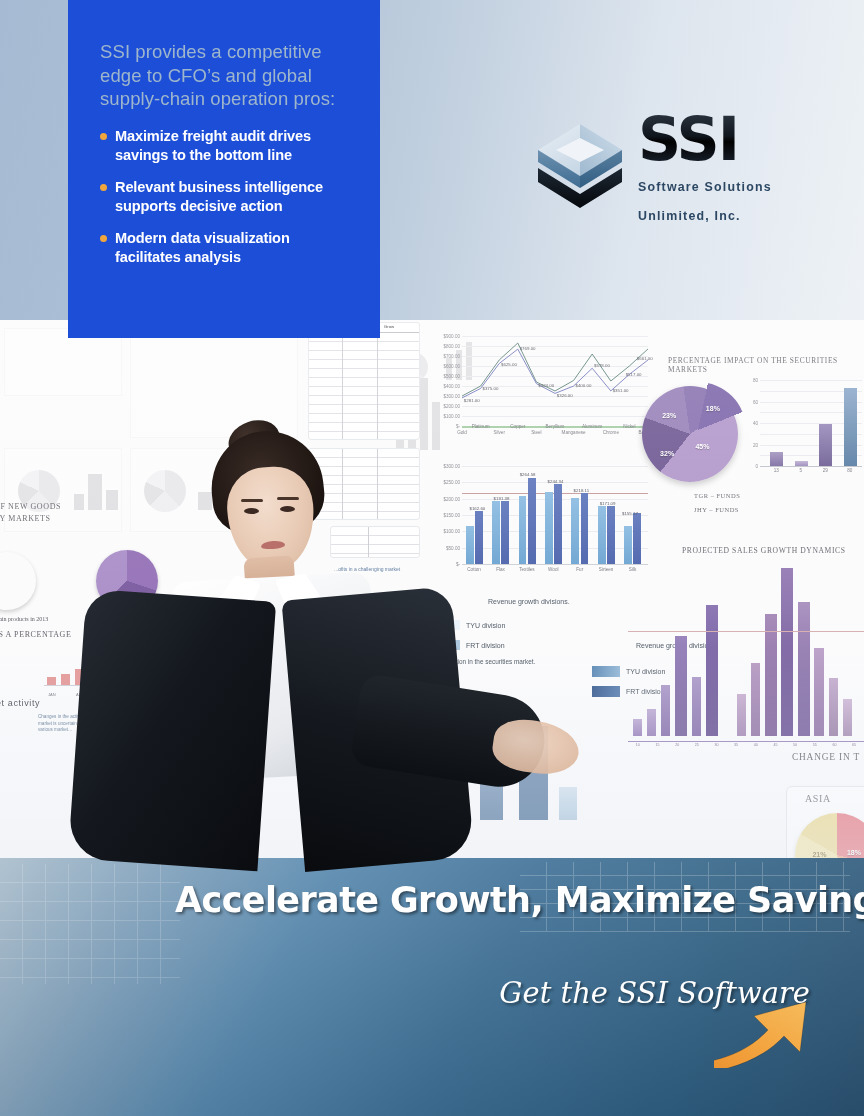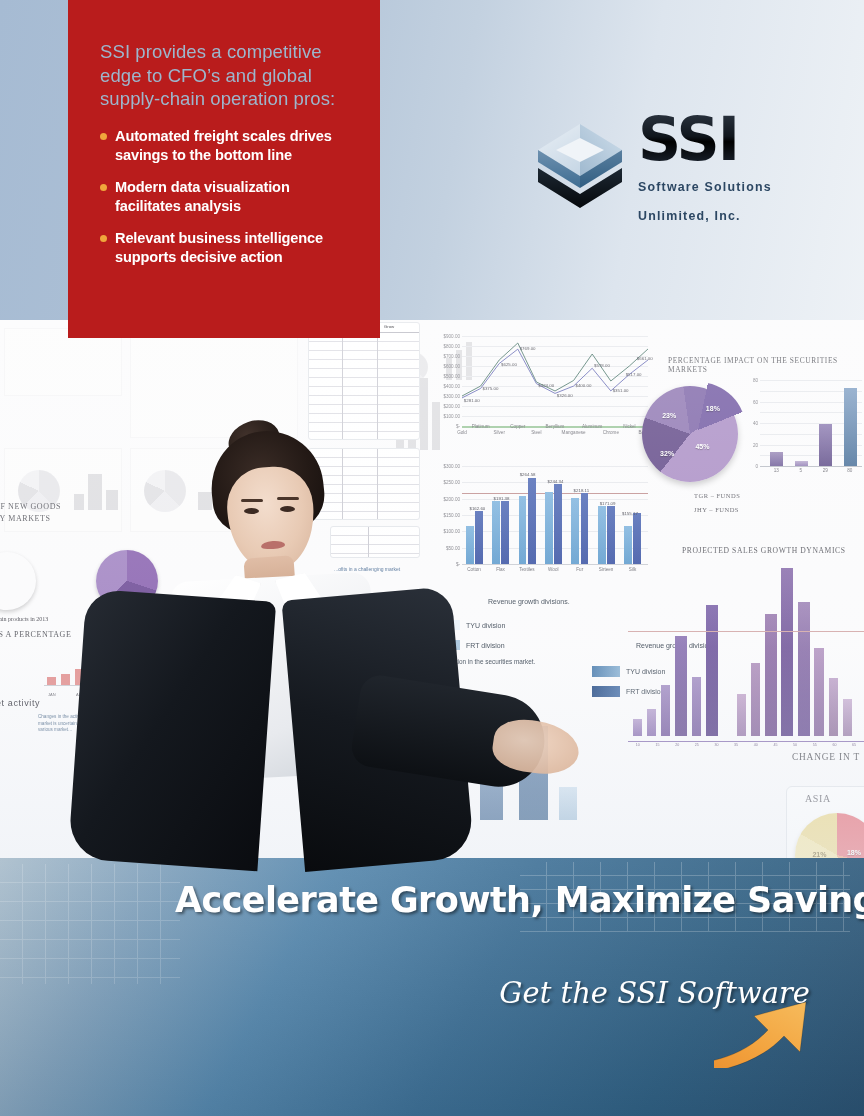--- a/index.html
+++ b/index.html
@@ -15,21 +15,21 @@
 
   
   .top-band {
     position:absolute; left:0; top:0; width:864px; height:340px;
     background: linear-gradient(100deg,#a6bbd3 0%,#aec1d6 28%,#c3d1e0 52%,#dde5ee 72%,#eef2f6 100%);
   }
 
   
   .purple-panel {
     position:absolute; left:68px; top:0; width:312px; height:338px;
-    background:#b91c1c;
+    background:#1d4ed8;
     padding: 40px 28px 0 32px;
     z-index: 20;
   }
   .pp-head {
     color:#9db6cc; font-size:18.5px; line-height:23.5px;
     font-weight:400; letter-spacing:0.1px;
     margin-bottom:16px;
   }
   .pp-list { list-style:none; }
   .pp-list li {
@@ -209,29 +209,29 @@
     <div class="gbar" style="left:52px; top:28px; width:4px; height:48px;"></div>
     <div class="gbar" style="left:60px; top:14px; width:4px; height:62px;"></div>
     <div class="gbox" style="left:2px; top:86px; width:80px; height:52px;"></div>
   </div>
 
   <div class="purple-panel">
     <div class="pp-head">SSI provides a competitive edge to CFO’s and global supply-chain operation pros:</div>
     <ul class="pp-list">
       <li>
         <span class="dot"></span>
-        <span>Automated freight scales drives savings to the bottom line</span>
+        <span>Maximize freight audit drives savings to the bottom line</span>
+      </li>
+      <li>
+        <span class="dot"></span>
+        <span>Relevant business intelligence supports decisive action</span>
       </li>
       <li>
         <span class="dot"></span>
         <span>Modern data visualization facilitates analysis</span>
-      </li>
-      <li>
-        <span class="dot"></span>
-        <span>Relevant business intelligence supports decisive action</span>
       </li>
     </ul>
   </div>
 
   <div class="logo-wrap">
     <svg class="logo-mark" viewBox="0 0 100 100">
       <defs>
         <linearGradient id="gTopL" x1="0" y1="0" x2="1" y2="1">
           <stop offset="0" stop-color="#e9eff5"></stop>
             <stop offset="1" stop-color="#b9cddf"></stop>

